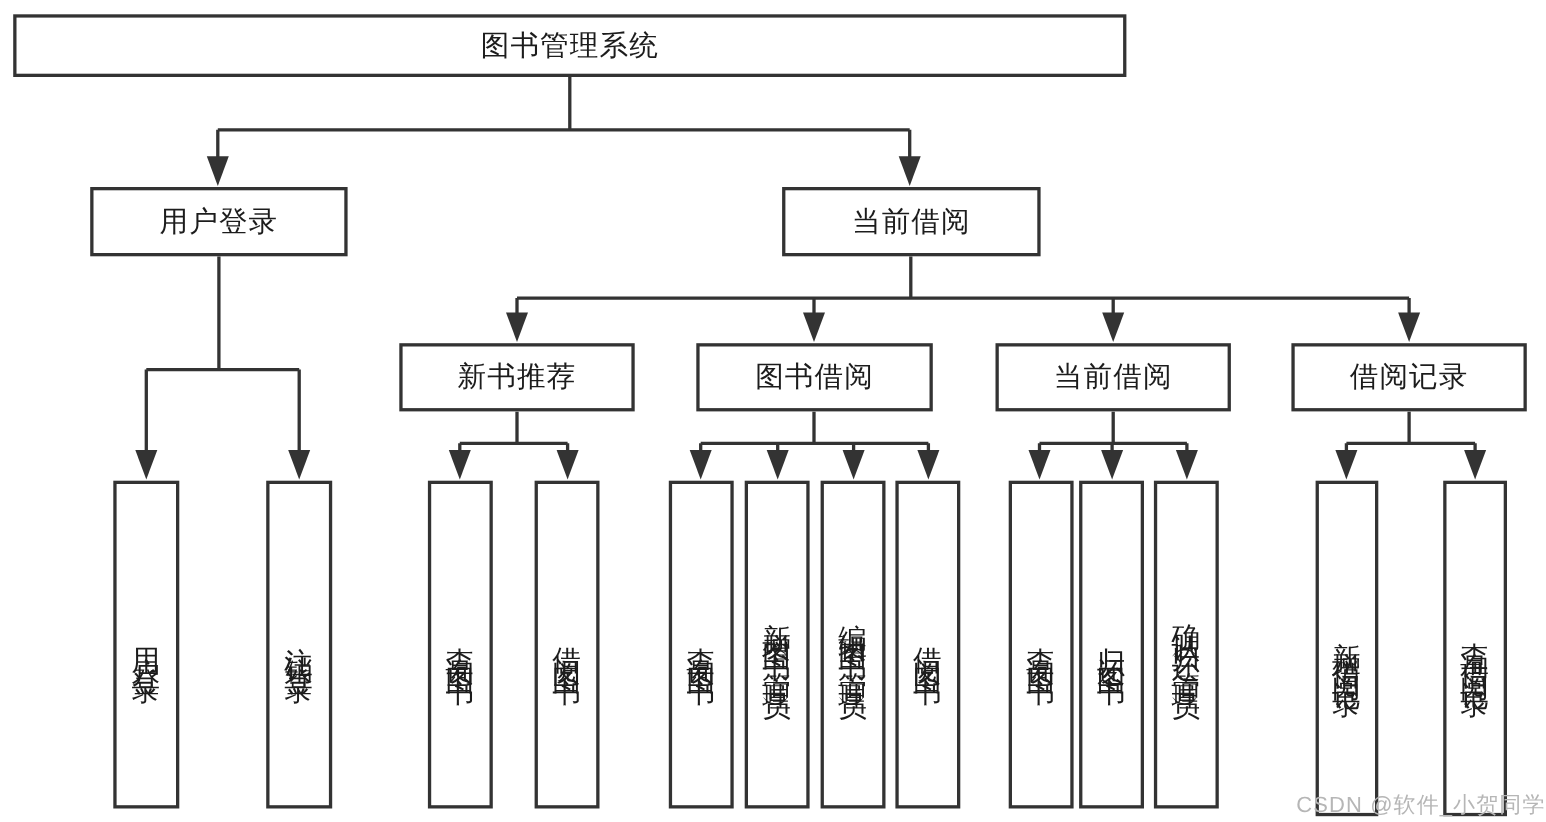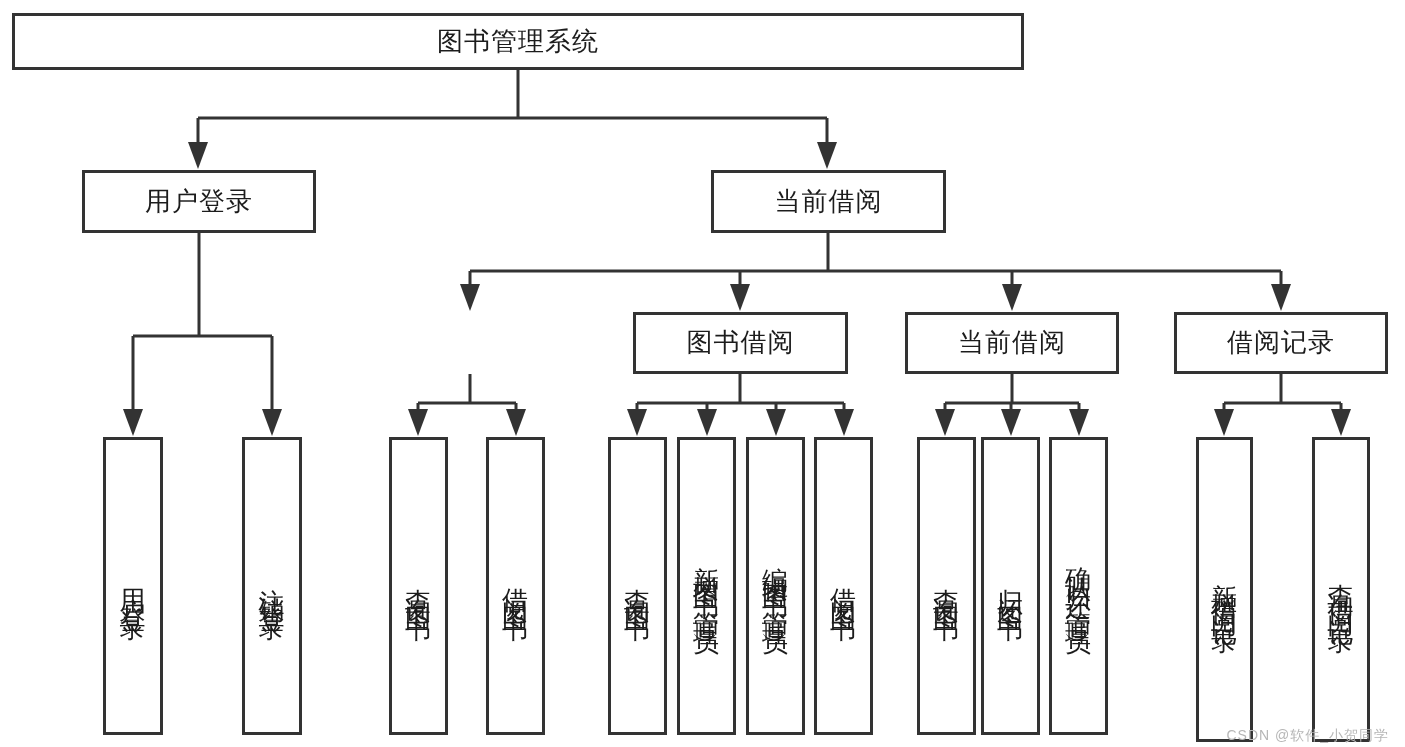--- a/index.html
+++ b/index.html
@@ -19,22 +19,22 @@
   .hlabel{
     font-size:26px;color:var(--text,#1c1c1c);
     letter-spacing:1px;white-space:nowrap;line-height:1.2;
   }
   .vlabel{
     writing-mode:vertical-rl;text-orientation:mixed;
     font-size:26px;letter-spacing:9px;line-height:1;
     color:var(--text,#1c1c1c);
   }
   .watermark{
-    position:absolute;right:16px;bottom:2px;z-index:3;
-    font-size:14px;letter-spacing:1px;
+    position:absolute;right:0;bottom:2px;z-index:3;
+    font-size:20px;letter-spacing:1px;
     color:var(--watermark,#b6b6b6);white-space:nowrap;
   }
 </style>
 </head>
 <body>
 
 <div class="stage">
 
   <svg class="connectors" width="1405" height="747" viewBox="0 0 1405 747" aria-hidden="true">
     <g>
@@ -83,20 +83,23 @@
     <span class="hlabel">图书管理系统</span>
   </div>
 
   <div class="box" style="left:82px;top:170px;width:234px;height:63px">
     <span class="hlabel">用户登录</span>
   </div>
   <div class="box" style="left:711px;top:170px;width:235px;height:63px">
     <span class="hlabel">当前借阅</span>
   </div>
 
+  <div class="box" style="left:363px;top:312px;width:214px;height:62px">
+    <span class="hlabel">新书推荐</span>
+  </div>
   <div class="box" style="left:905px;top:312px;width:214px;height:62px">
     <span class="hlabel">当前借阅</span>
   </div>
   <div class="box" style="left:633px;top:312px;width:215px;height:62px">
     <span class="hlabel">图书借阅</span>
   </div>
   <div class="box" style="left:1174px;top:312px;width:214px;height:62px">
     <span class="hlabel">借阅记录</span>
   </div>
 

